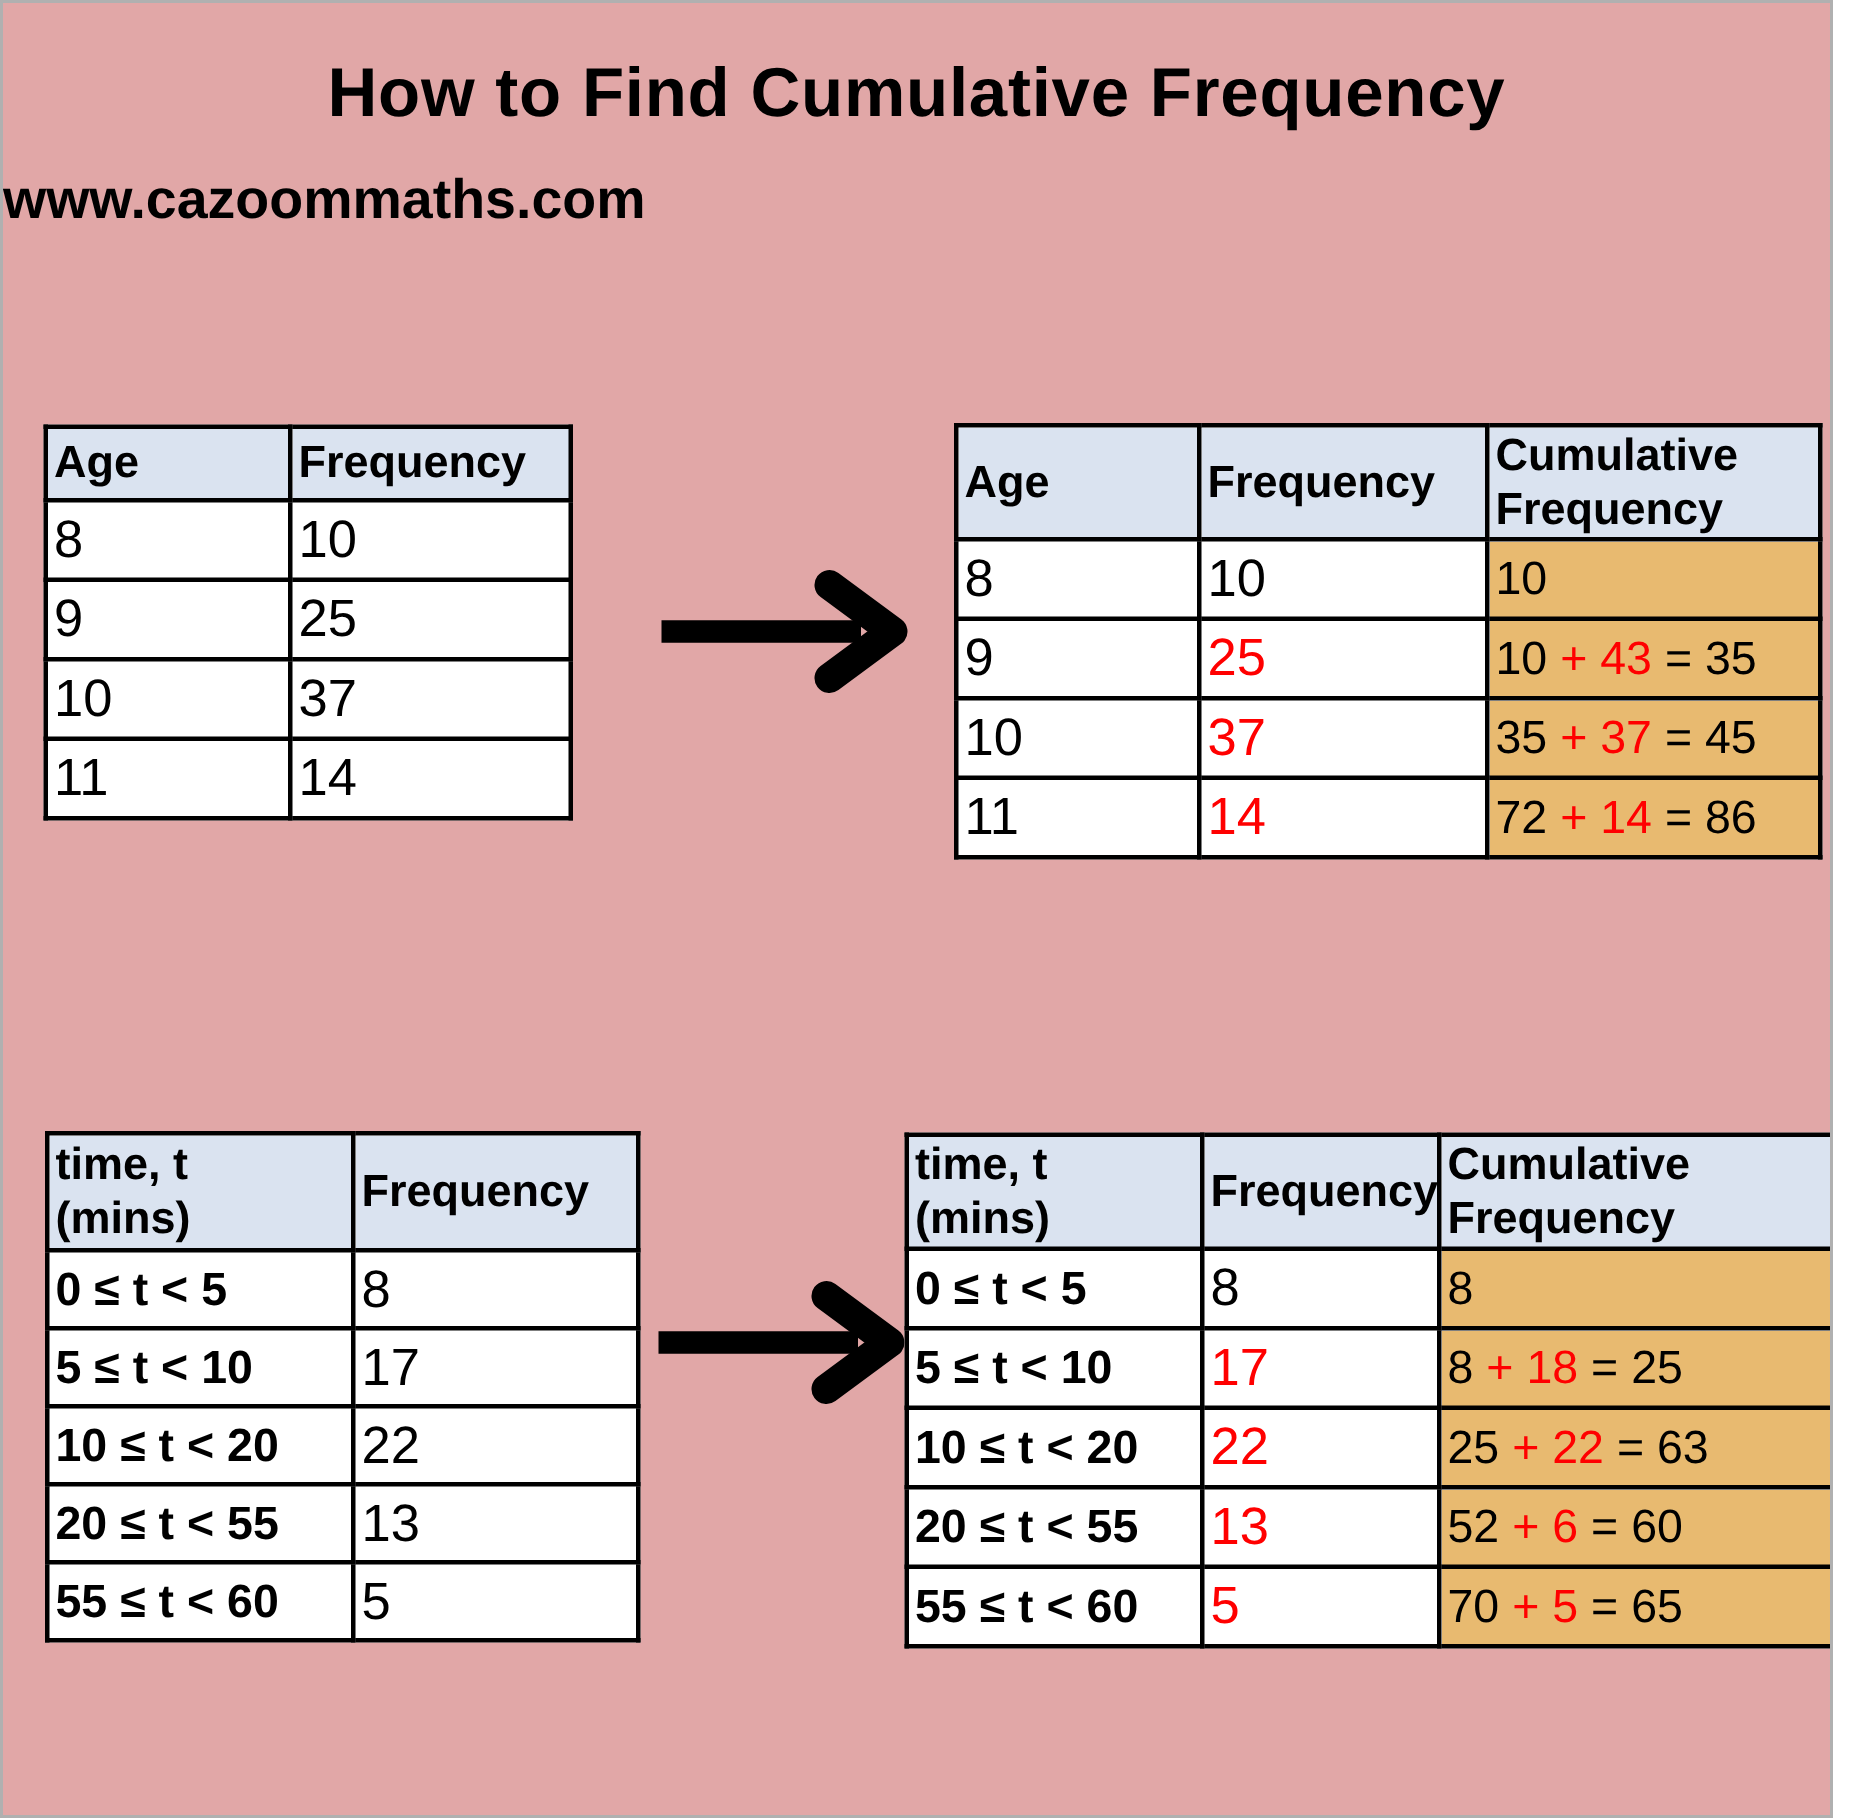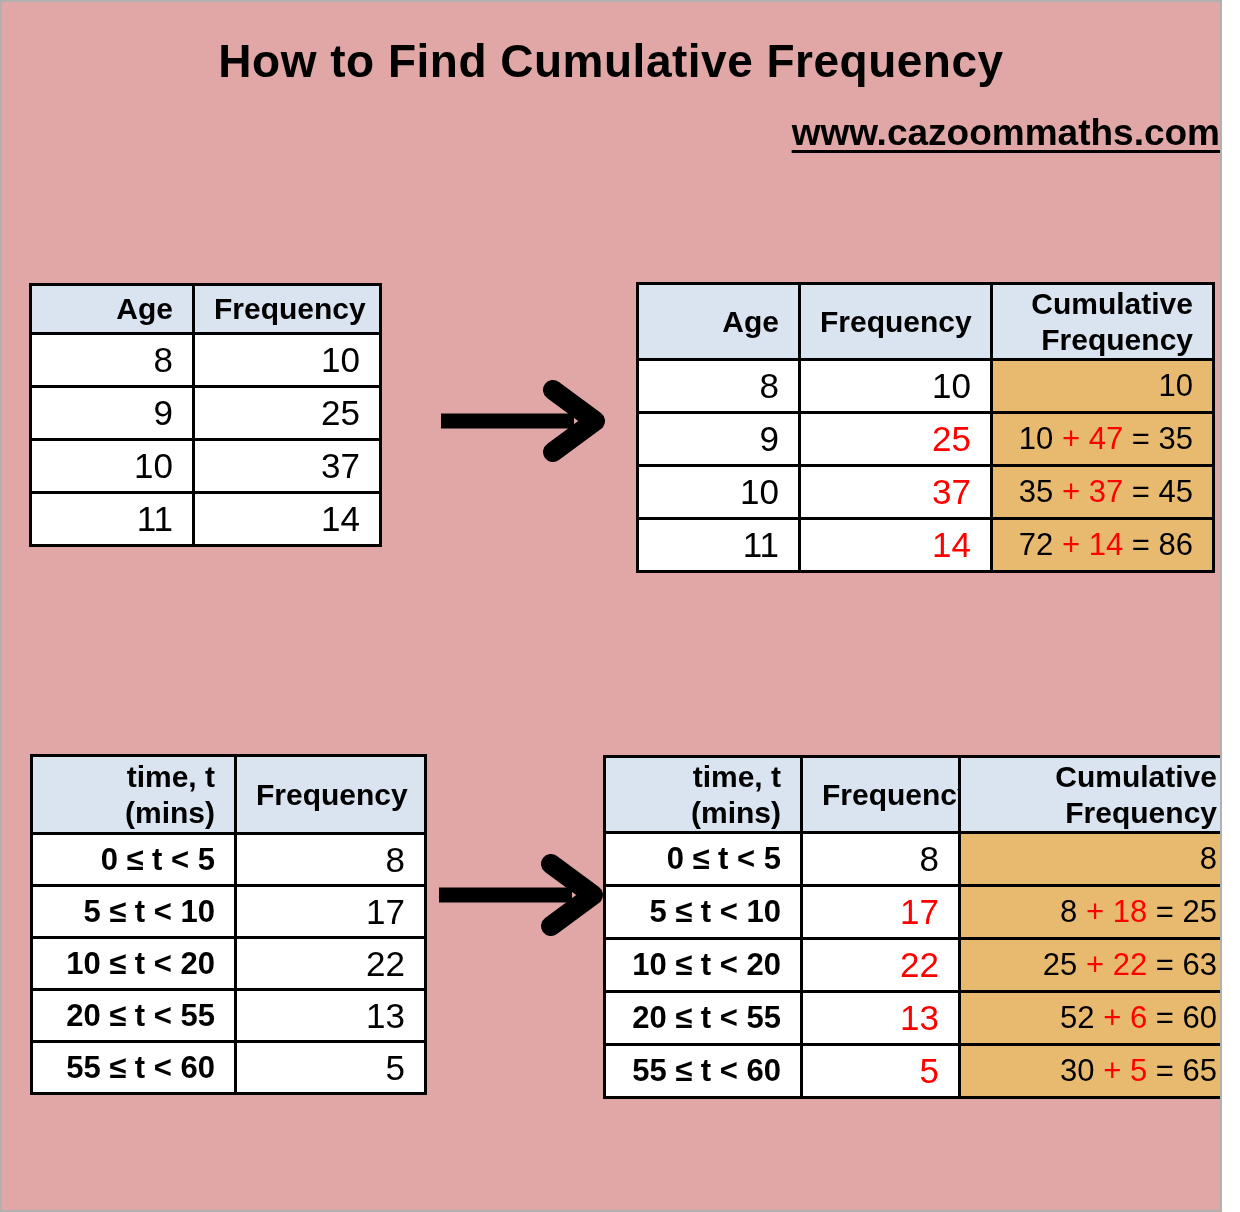--- a/index.html
+++ b/index.html
@@ -28,39 +28,38 @@
     width:100%;
     text-align:center;
     font-size:46px;
     font-weight:bold;
     letter-spacing:.5px;
   }
   .website{
     position:absolute;
     top:110px; left:0;
     width:100%;
-    text-align:right;
+    text-align:left;
     font-size:37px;
     font-weight:bold;
-    text-decoration:underline;
     text-decoration-thickness:3px;
     text-underline-offset:5px;
   }
   table{
     position:absolute;
     border-collapse:collapse;
     table-layout:fixed;
     background:#fff;
     border:2px solid #000;
   }
   th,td{
     border:3px solid #000;
-    text-align:right;
+    text-align:left;
     vertical-align:middle;
-    padding:0 19px;
+    padding:0 4px;
     overflow:hidden;
     margin-left:16px;
   }
   th{
     background:var(--header-bg);
     font-weight:bold;
     font-size:30px;
     line-height:1.18;
   }
   td{font-size:35px;}
@@ -149,21 +148,21 @@
         <span>10</span>
         
         
       </td>
     </tr>
     <tr>
       <td>9</td>
       <td class="red">25</td>
       <td class="cum">
         <span>10</span>
-        <span class="red">+ 47</span>
+        <span class="red">+ 43</span>
         <span>= 35</span>
       </td>
     </tr>
     <tr>
       <td>10</td>
       <td class="red">37</td>
       <td class="cum">
         <span>35</span>
         <span class="red">+ 37</span>
         <span>= 45</span>
@@ -270,21 +269,21 @@
       <td class="cum">
         <span>52</span>
         <span class="red">+ 6</span>
         <span>= 60</span>
       </td>
     </tr>
     <tr>
       <td class="range">55 ≤ t &lt; 60</td>
       <td class="red">5</td>
       <td class="cum">
-        <span>30</span>
+        <span>70</span>
         <span class="red">+ 5</span>
         <span>= 65</span>
       </td>
     </tr>
   </tbody>
     </table>
 
 </div>
 
 </body></html>

